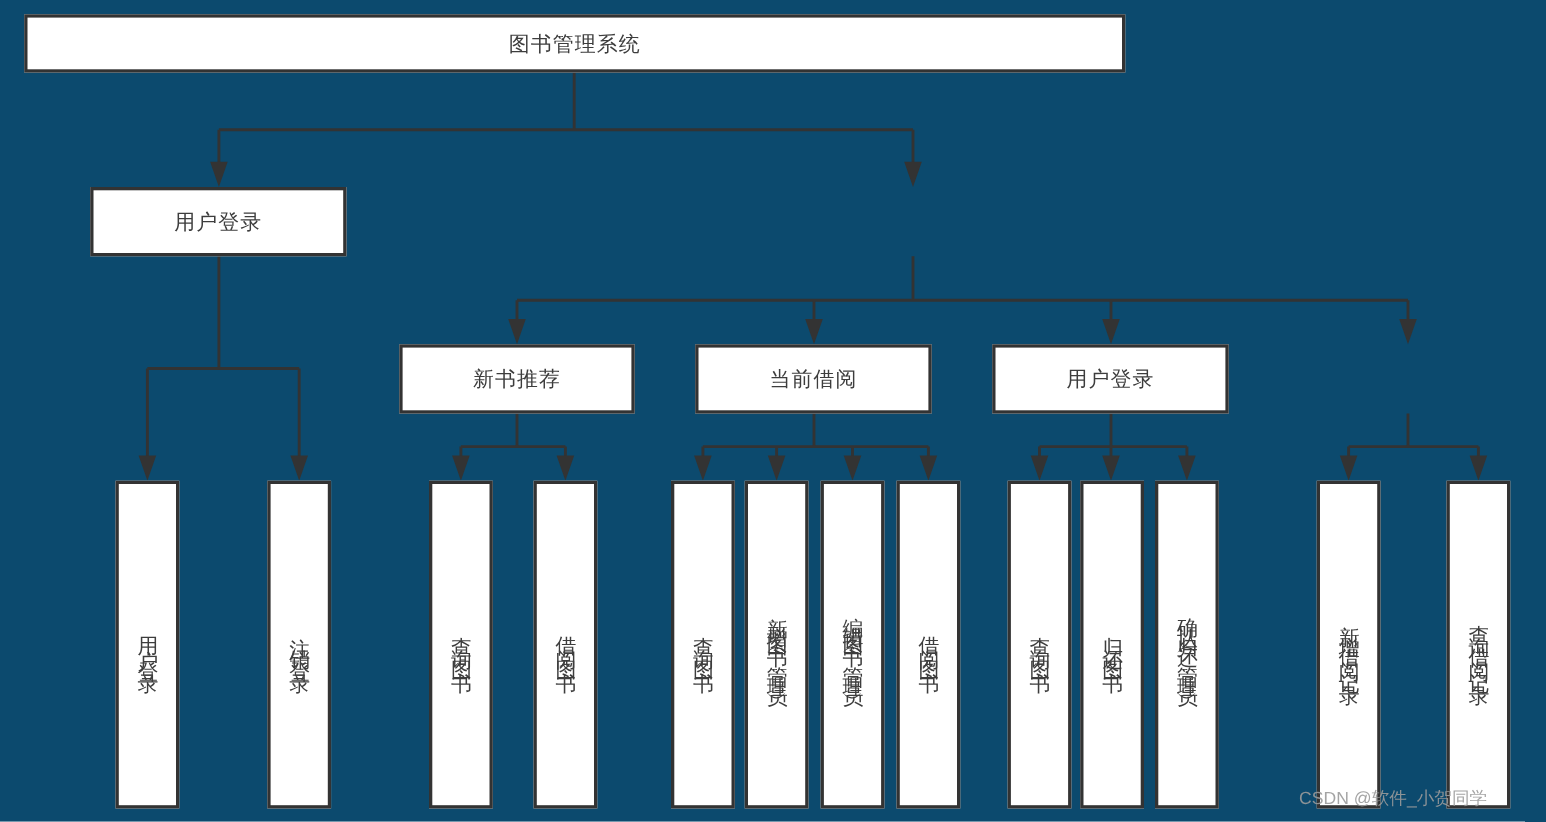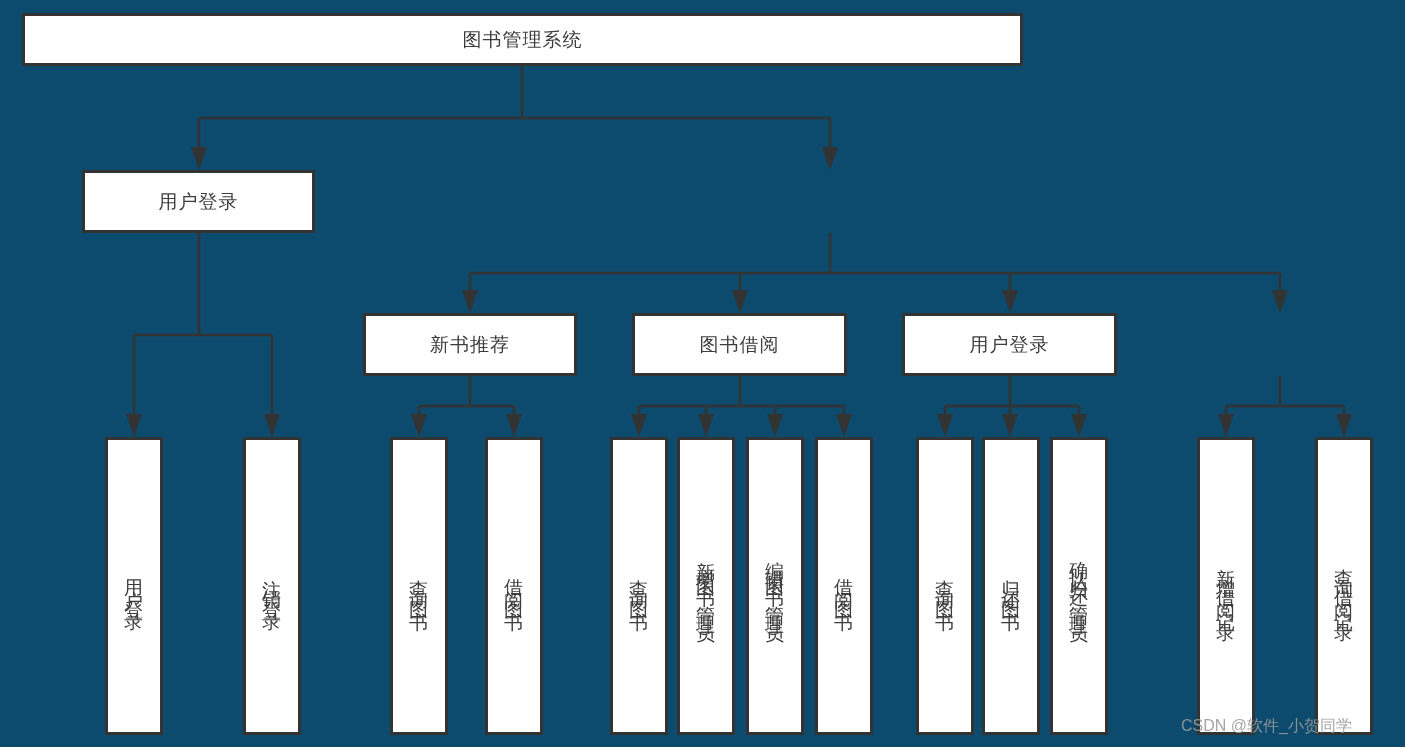--- a/index.html
+++ b/index.html
@@ -103,21 +103,21 @@
   </div>
 
   <div class="hbox" style="left:82px;top:170px;width:233px;height:63px">
     <span>用户登录</span>
   </div>
 
   <div class="hbox" style="left:363px;top:313px;width:214px;height:63px">
     <span>新书推荐</span>
   </div>
   <div class="hbox" style="left:632px;top:313px;width:215px;height:63px">
-    <span>图书借阅</span>
+    <span>当前借阅</span>
   </div>
   <div class="hbox" style="left:902px;top:313px;width:215px;height:63px">
     <span>用户登录</span>
   </div>
 
   <div class="vbox" style="left:105px;top:437px">
     <span>用户登录</span>
   </div>
   <div class="vbox" style="left:243px;top:437px">
     <span>注销登录</span>

